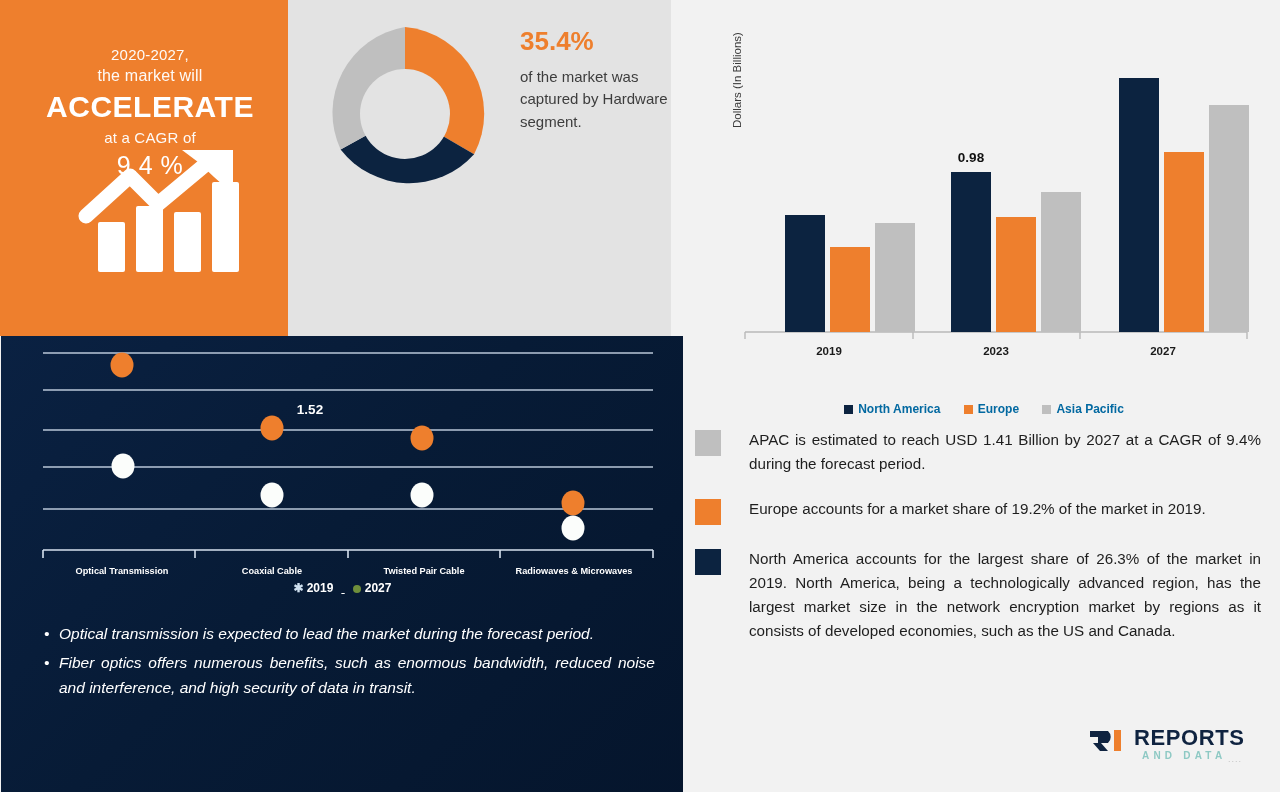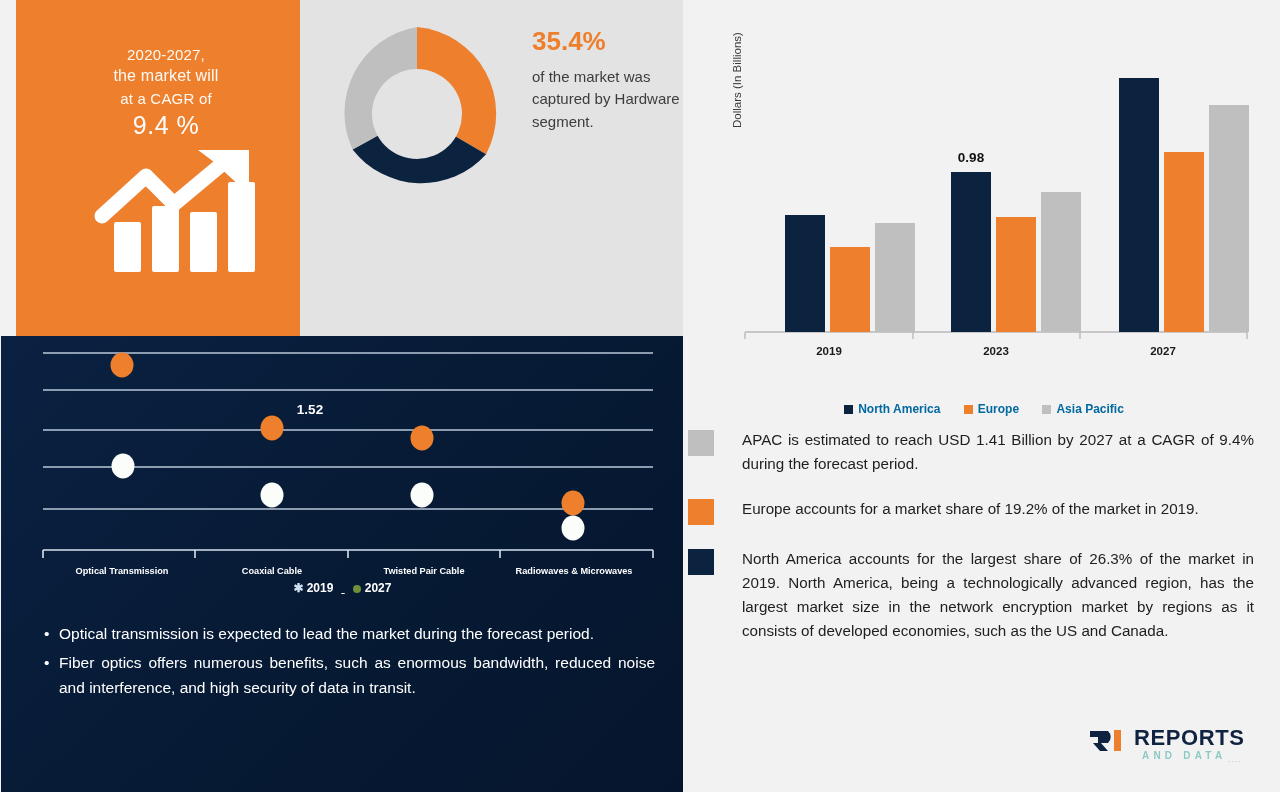--- a/index.html
+++ b/index.html
@@ -9,37 +9,36 @@
     background:#f2f2f2;
     overflow:hidden;
     position:relative;
   }
   .canvas{position:absolute;inset:0;width:1280px;height:792px;}
 
   
   .panel-orange{
     position:absolute;left:0;top:0;width:300px;height:336px;
     background:#ee7f2d;
-    margin-left:16px;
   }
   .accel-text{
     position:absolute;left:0;top:46px;width:300px;
     text-align:center;color:#ffffff;
     line-height:1.22;
   }
   .accel-l1{font-size:15px;letter-spacing:.2px;opacity:.96;}
   .accel-l2{font-size:16px;letter-spacing:.2px;opacity:.96;margin-top:2px;}
   .accel-big{font-size:30px;font-weight:bold;letter-spacing:.5px;margin-top:3px;}
   .accel-l4{font-size:15px;letter-spacing:.2px;margin-top:4px;opacity:.96;}
   .accel-cagr{font-size:25px;font-weight:normal;margin-top:2px;letter-spacing:.5px;}
   .growth-icon{position:absolute;left:78px;top:150px;width:190px;height:125px;}
 
   
   .panel-grey{
-    position:absolute;left:300px;top:0;width:383px;height:360px;
+    position:absolute;left:288px;top:0;width:383px;height:360px;
     background:#e3e3e3;
   }
   .donut-wrap{position:absolute;left:27px;top:24px;width:180px;height:180px;}
   .donut-note{
     position:absolute;left:232px;top:22px;width:150px;
     color:#3d3d3d;font-size:15px;line-height:1.52;
   }
   .donut-pct{
     font-size:26px;font-weight:bold;color:#ee7f2d;display:block;margin-bottom:4px;
   }
@@ -61,21 +60,21 @@
   .dot-legend span.lg{display:inline-block;margin:0 8px;}
   .dot-legend .swatch-x{color:#cfe0ef;font-size:12px;margin-right:3px;}
   .dot-legend .swatch-g{
     display:inline-block;width:8px;height:8px;border-radius:50%;
     background:#6f8f3b;margin-right:4px;vertical-align:middle;
   }
   .navy-bullets{
     position:absolute;left:40px;top:285px;width:614px;
     color:#ffffff;font-size:15.5px;line-height:1.62;
   }
-  .navy-bullets li{margin-bottom:4px;text-align:justify;}
+  .navy-bullets li{margin-bottom:4px;text-align:justify;font-style:italic;}
   .navy-bullets ul{margin:0;padding-left:18px;list-style:none;}
   .navy-bullets li:before{
     content:"•";color:#ffffff;display:inline-block;
     width:15px;margin-left:-15px;
   }
 
   
   .panel-right{
     position:absolute;left:683px;top:0;width:597px;height:792px;
     background:#f2f2f2;
@@ -88,21 +87,21 @@
   }
   .bar-legend{
     position:absolute;left:0;top:362px;width:570px;text-align:center;
     font-size:12px;font-weight:bold;color:#0369a1;
   }
   .bar-legend .li{display:inline-block;margin:0 10px;white-space:nowrap;}
   .bar-legend .sw{
     display:inline-block;width:9px;height:9px;margin-right:5px;vertical-align:middle;
   }
 
-  .notes{position:absolute;left:5px;top:428px;width:566px;}
+  .notes{position:absolute;left:12px;top:428px;width:566px;}
   .note{display:flex;margin-bottom:22px;}
   .note .chip{
     width:26px;height:26px;flex:0 0 26px;margin-right:28px;margin-top:2px;
   }
   .note .txt{
     font-size:15.2px;color:#1e1e1e;line-height:1.56;text-align:justify;
     flex:1 1 auto;
   }
 
   
@@ -120,20 +119,21 @@
 </style>
 </head>
 <body>
 
 <div class="canvas">
 
   <div class="panel-orange">
     <div class="accel-text">
       <div class="accel-l1">2020-2027,</div>
       <div class="accel-l2">the market will</div>
+      <div class="accel-big">ACCELERATE</div>
       <div class="accel-l4">at a CAGR of</div>
       <div class="accel-cagr">9.4 %</div>
     </div>
 
     <svg class="growth-icon" viewBox="0 0 190 125">
       <g fill="#ffffff">
         <rect x="20" y="72" width="27" height="50" rx="2"></rect>
         <rect x="58" y="56" width="27" height="66" rx="2"></rect>
         <rect x="96" y="62" width="27" height="60" rx="2"></rect>
         <rect x="134" y="32" width="27" height="90" rx="2"></rect>

